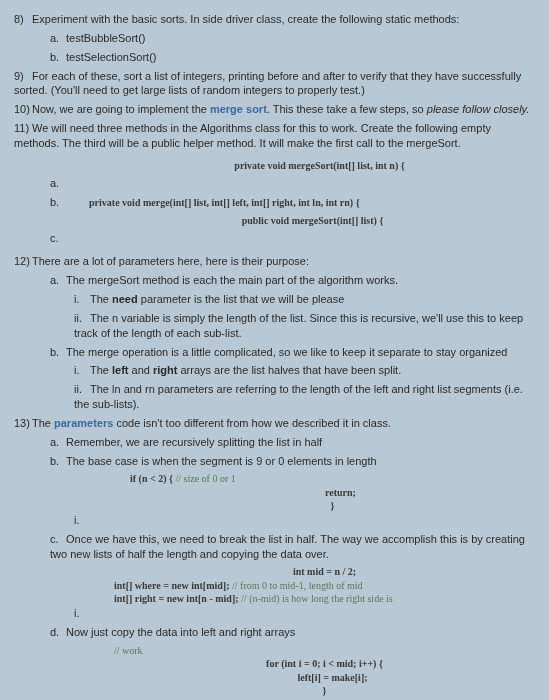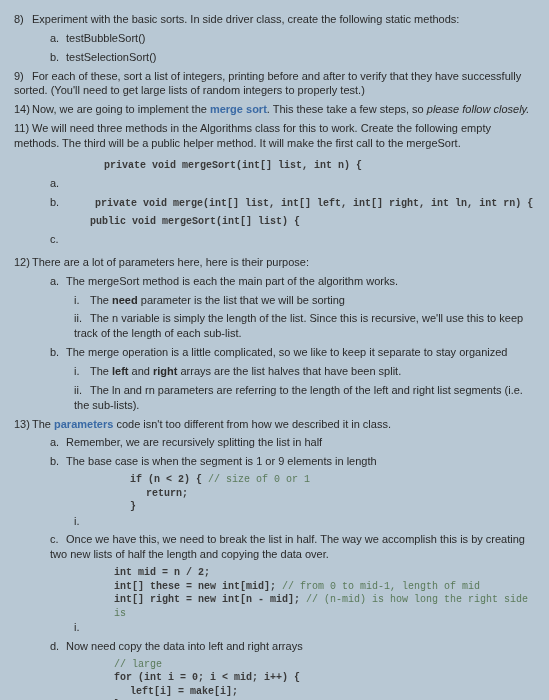--- a/index.html
+++ b/index.html
@@ -12,24 +12,24 @@
   color: #2a2a2a;
   padding: 12px 14px;
   line-height: 1.35;
   overflow: hidden;
 }
 .item { margin-bottom: 4px; }
 .num { display: inline-block; width: 18px; }
 .indent-1 { padding-left: 36px; }
 .indent-2 { padding-left: 60px; }
 .blue { color: #3a6aa5; }
-.bold { font-weight: 600; }
+.bold { font-weight: 600; text-align: center; }
 .italic { font-style: italic; }
 .code {
-  font-family: Liberation Mono, monospace;
+  font-family: Liberation Serif, serif;
   font-size: 10px;
   color: #3a3a3a;
 }
 .code-indent { padding-left: 100px; }
 .code-indent-2 { padding-left: 116px; }
 .code-indent-3 { padding-left: 132px; }
 .comment { color: #5a7a5a; }
 .sub-letter { display: inline-block; width: 16px; }
 </style>
 </head>
@@ -43,46 +43,46 @@
 </div>
 <div class="indent-1 item">
   <span class="sub-letter">b.</span><span>testSelectionSort()</span>
 </div>
 
 <div class="item">
   <span class="num">9)</span><span>For each of these, sort a list of integers, printing before and after to verify that they have successfully sorted. (You'll need to get large lists of random integers to properly test.)</span>
 </div>
 
 <div class="item">
-  <span class="num">14)</span><span>Now, we are going to implement the </span><span class="blue bold">merge sort</span><span>. This these take a few steps, so </span><span class="italic">please follow closely.</span>
+  <span class="num">10)</span><span>Now, we are going to implement the </span><span class="blue bold">merge sort</span><span>. This these take a few steps, so </span><span class="italic">please follow closely.</span>
 </div>
 
 <div class="item">
   <span class="num">11)</span><span>We will need three methods in the Algorithms class for this to work. Create the following empty methods. The third will be a public helper method. It will make the first call to the mergeSort.</span>
 </div>
 <div style="height:4px"></div>
 <div class="indent-2 item code bold" style="padding-left:90px">private void mergeSort(int[] list, int n) {</div>
 <div class="indent-1 item"><span class="sub-letter">a.</span></div>
 <div class="indent-1 item">
   <span class="sub-letter">b.</span>
-  <span class="code bold" style="margin-left:26px">private void merge(int[] list, int[] left, int[] right, int ln, int rn) {</span>
+  <span class="code bold" style="margin-left:20px">private void merge(int[] list, int[] left, int[] right, int ln, int rn) {</span>
 </div>
 <div class="indent-2 item code bold" style="padding-left:76px">public void mergeSort(int[] list) {</div>
 <div class="indent-1 item"><span class="sub-letter">c.</span></div>
 
 <div style="height:4px"></div>
 
 <div class="item">
   <span class="num">12)</span><span>There are a lot of parameters here, here is their purpose:</span>
 </div>
 <div class="indent-1 item">
   <span class="sub-letter">a.</span><span>The mergeSort method is each the main part of the algorithm works.</span>
 </div>
 <div class="indent-2 item">
-  <span class="sub-letter">i.</span><span>The </span><span class="bold">need</span><span> parameter is the list that we will be sorting</span>
+  <span class="sub-letter">i.</span><span>The </span><span class="bold">need</span><span> parameter is the list that we will be please</span>
 </div>
 <div class="indent-2 item">
   <span class="sub-letter">ii.</span><span>The n variable is simply the length of the list. Since this is recursive, we'll use this to keep track of the length of each sub-list.</span>
 </div>
 <div class="indent-1 item">
   <span class="sub-letter">b.</span><span>The merge operation is a little complicated, so we like to keep it separate to stay organized</span>
 </div>
 <div class="indent-2 item">
   <span class="sub-letter">i.</span><span>The </span><span class="bold">left</span><span> and </span><span class="bold">right</span><span> arrays are the list halves that have been split.</span>
 </div>
@@ -90,40 +90,40 @@
   <span class="sub-letter">ii.</span><span>The ln and rn parameters are referring to the length of the left and right list segments (i.e. the sub-lists).</span>
 </div>
 
 <div class="item">
   <span class="num">13)</span><span>The </span><span class="blue bold">parameters</span><span> code isn't too different from how we described it in class.</span>
 </div>
 <div class="indent-1 item">
   <span class="sub-letter">a.</span><span>Remember, we are recursively splitting the list in half</span>
 </div>
 <div class="indent-1 item">
-  <span class="sub-letter">b.</span><span>The base case is when the segment is 1 or 9 elements in length</span>
+  <span class="sub-letter">b.</span><span>The base case is when the segment is 9 or 0 elements in length</span>
 </div>
 <div class="code code-indent-2">
   <span class="bold">if (n &lt; 2) { </span><span class="comment">// size of 0 or 1</span>
 </div>
 <div class="code bold code-indent-3">return;</div>
 <div class="code bold code-indent-2">}</div>
 <div class="indent-2 item"><span class="sub-letter">i.</span></div>
 
 <div class="indent-1 item">
   <span class="sub-letter">c.</span><span>Once we have this, we need to break the list in half. The way we accomplish this is by creating two new lists of half the length and copying the data over.</span>
 </div>
 <div class="code bold code-indent">int mid = n / 2;</div>
 <div class="code code-indent">
-  <span class="bold">int[] these = new int[mid]; </span><span class="comment">// from 0 to mid-1, length of mid</span>
+  <span class="bold">int[] where = new int[mid]; </span><span class="comment">// from 0 to mid-1, length of mid</span>
 </div>
 <div class="code code-indent">
   <span class="bold">int[] right = new int[n - mid]; </span><span class="comment">// (n-mid) is how long the right side is</span>
 </div>
 <div class="indent-2 item"><span class="sub-letter">i.</span></div>
 
 <div class="indent-1 item">
-  <span class="sub-letter">d.</span><span>Now need copy the data into left and right arrays</span>
+  <span class="sub-letter">d.</span><span>Now just copy the data into left and right arrays</span>
 </div>
-<div class="code comment code-indent">// large</div>
+<div class="code comment code-indent">// work</div>
 <div class="code bold code-indent">for (int i = 0; i &lt; mid; i++) {</div>
 <div class="code bold code-indent-2">left[i] = make[i];</div>
 <div class="code bold code-indent">}</div>
 
 </body></html>

